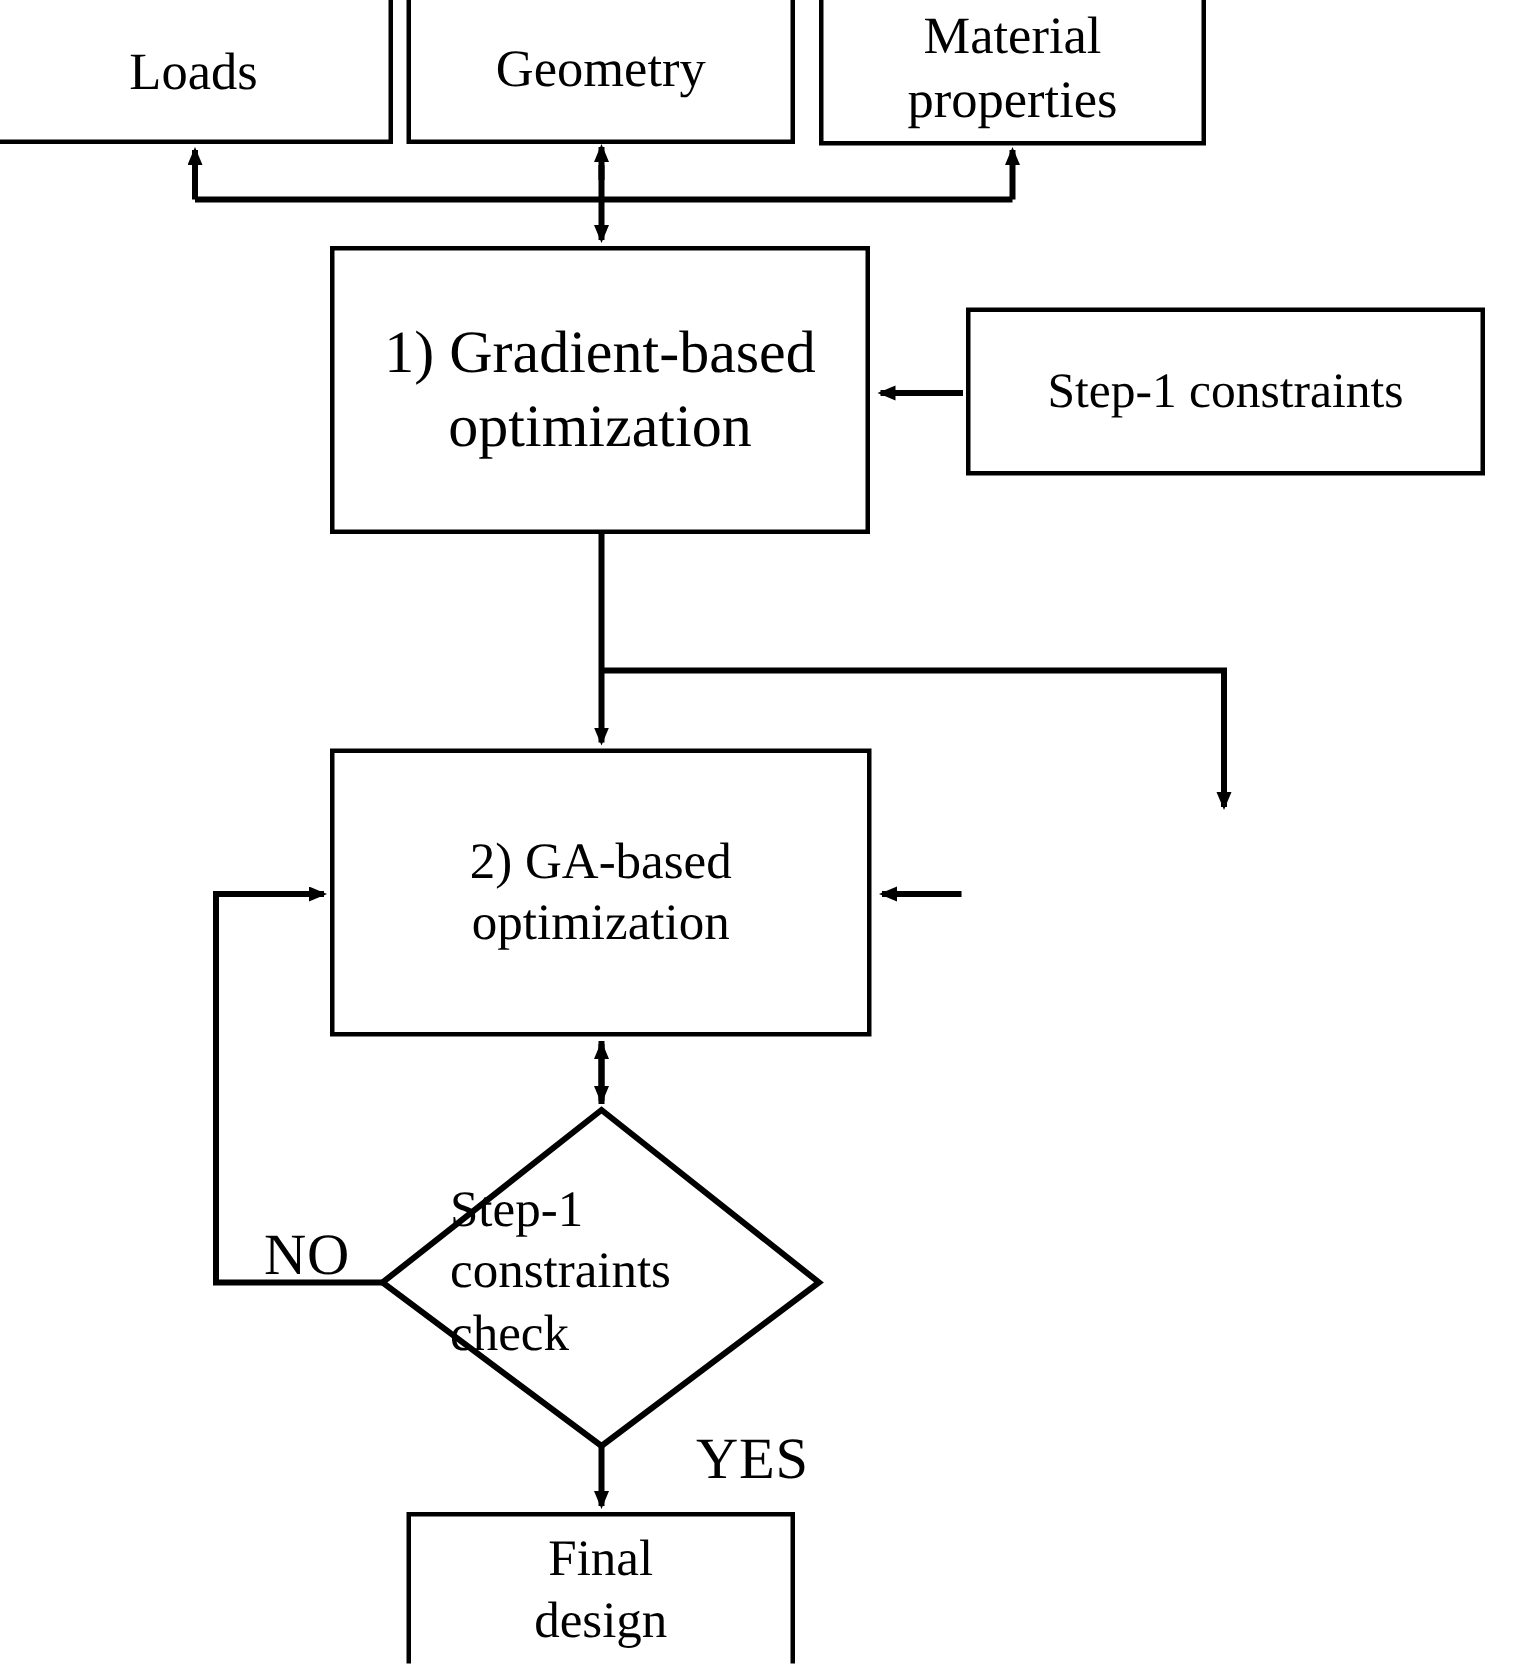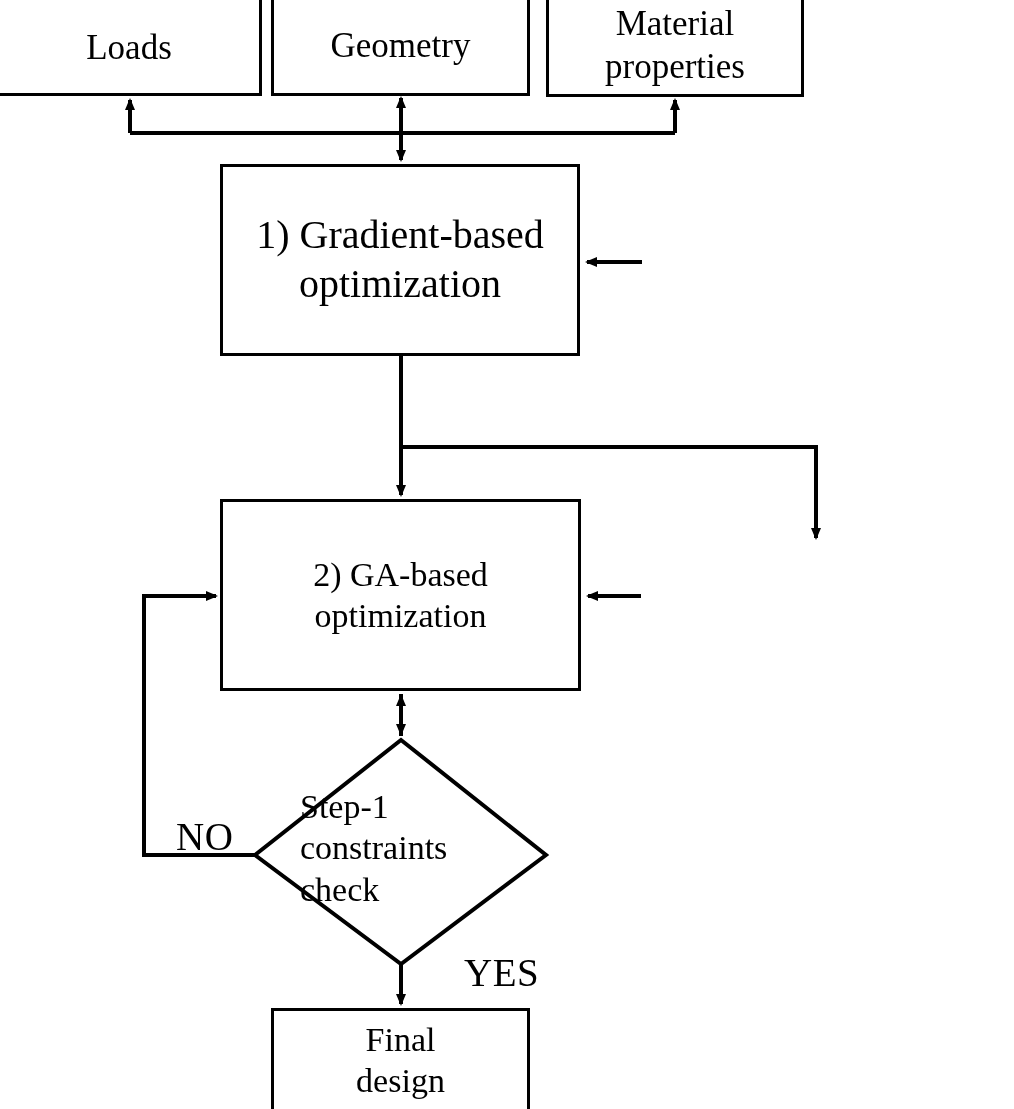--- a/index.html
+++ b/index.html
@@ -130,20 +130,23 @@
   <div class="node" id="node-material">
     <span class="node-label">Material
 properties</span>
   </div>
 
   <div class="node" id="node-gradient">
     <span class="node-label">1) Gradient-based
 optimization</span>
   </div>
 
+  <div class="node" id="node-step1">
+    <span class="node-label">Step-1 constraints</span>
+  </div>
 
   <div class="node" id="node-ga">
     <span class="node-label">2) GA-based
 optimization</span>
   </div>
 
 
   <div class="diamond-label">Step-1
 constraints
 check</div>

